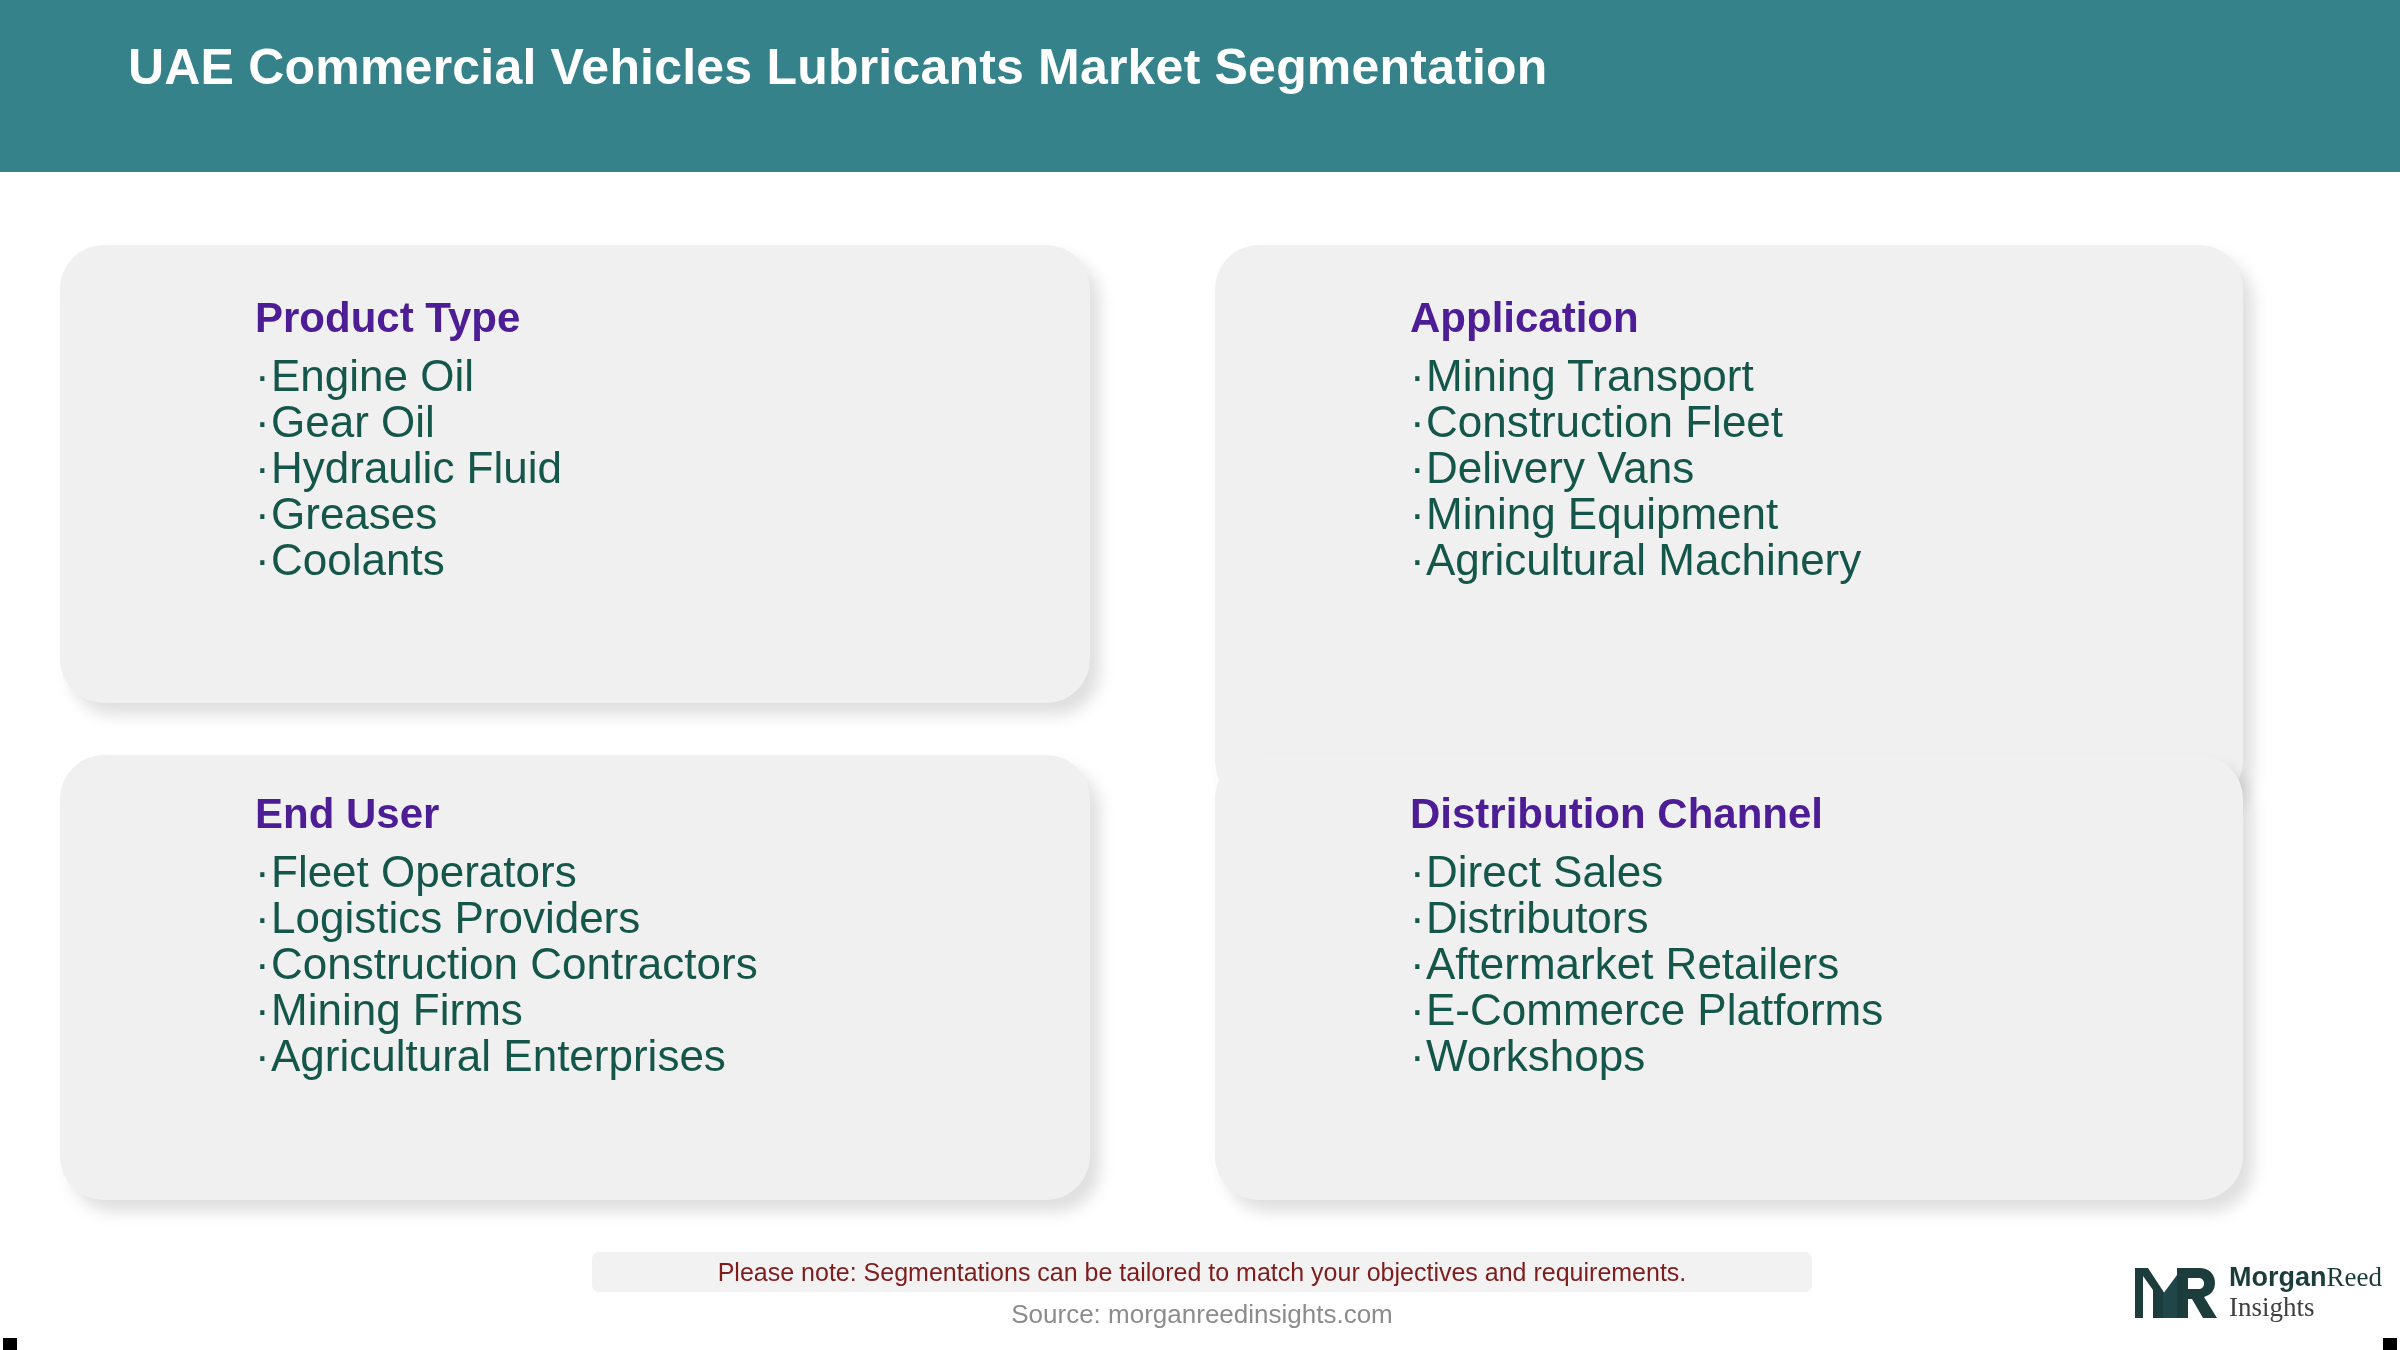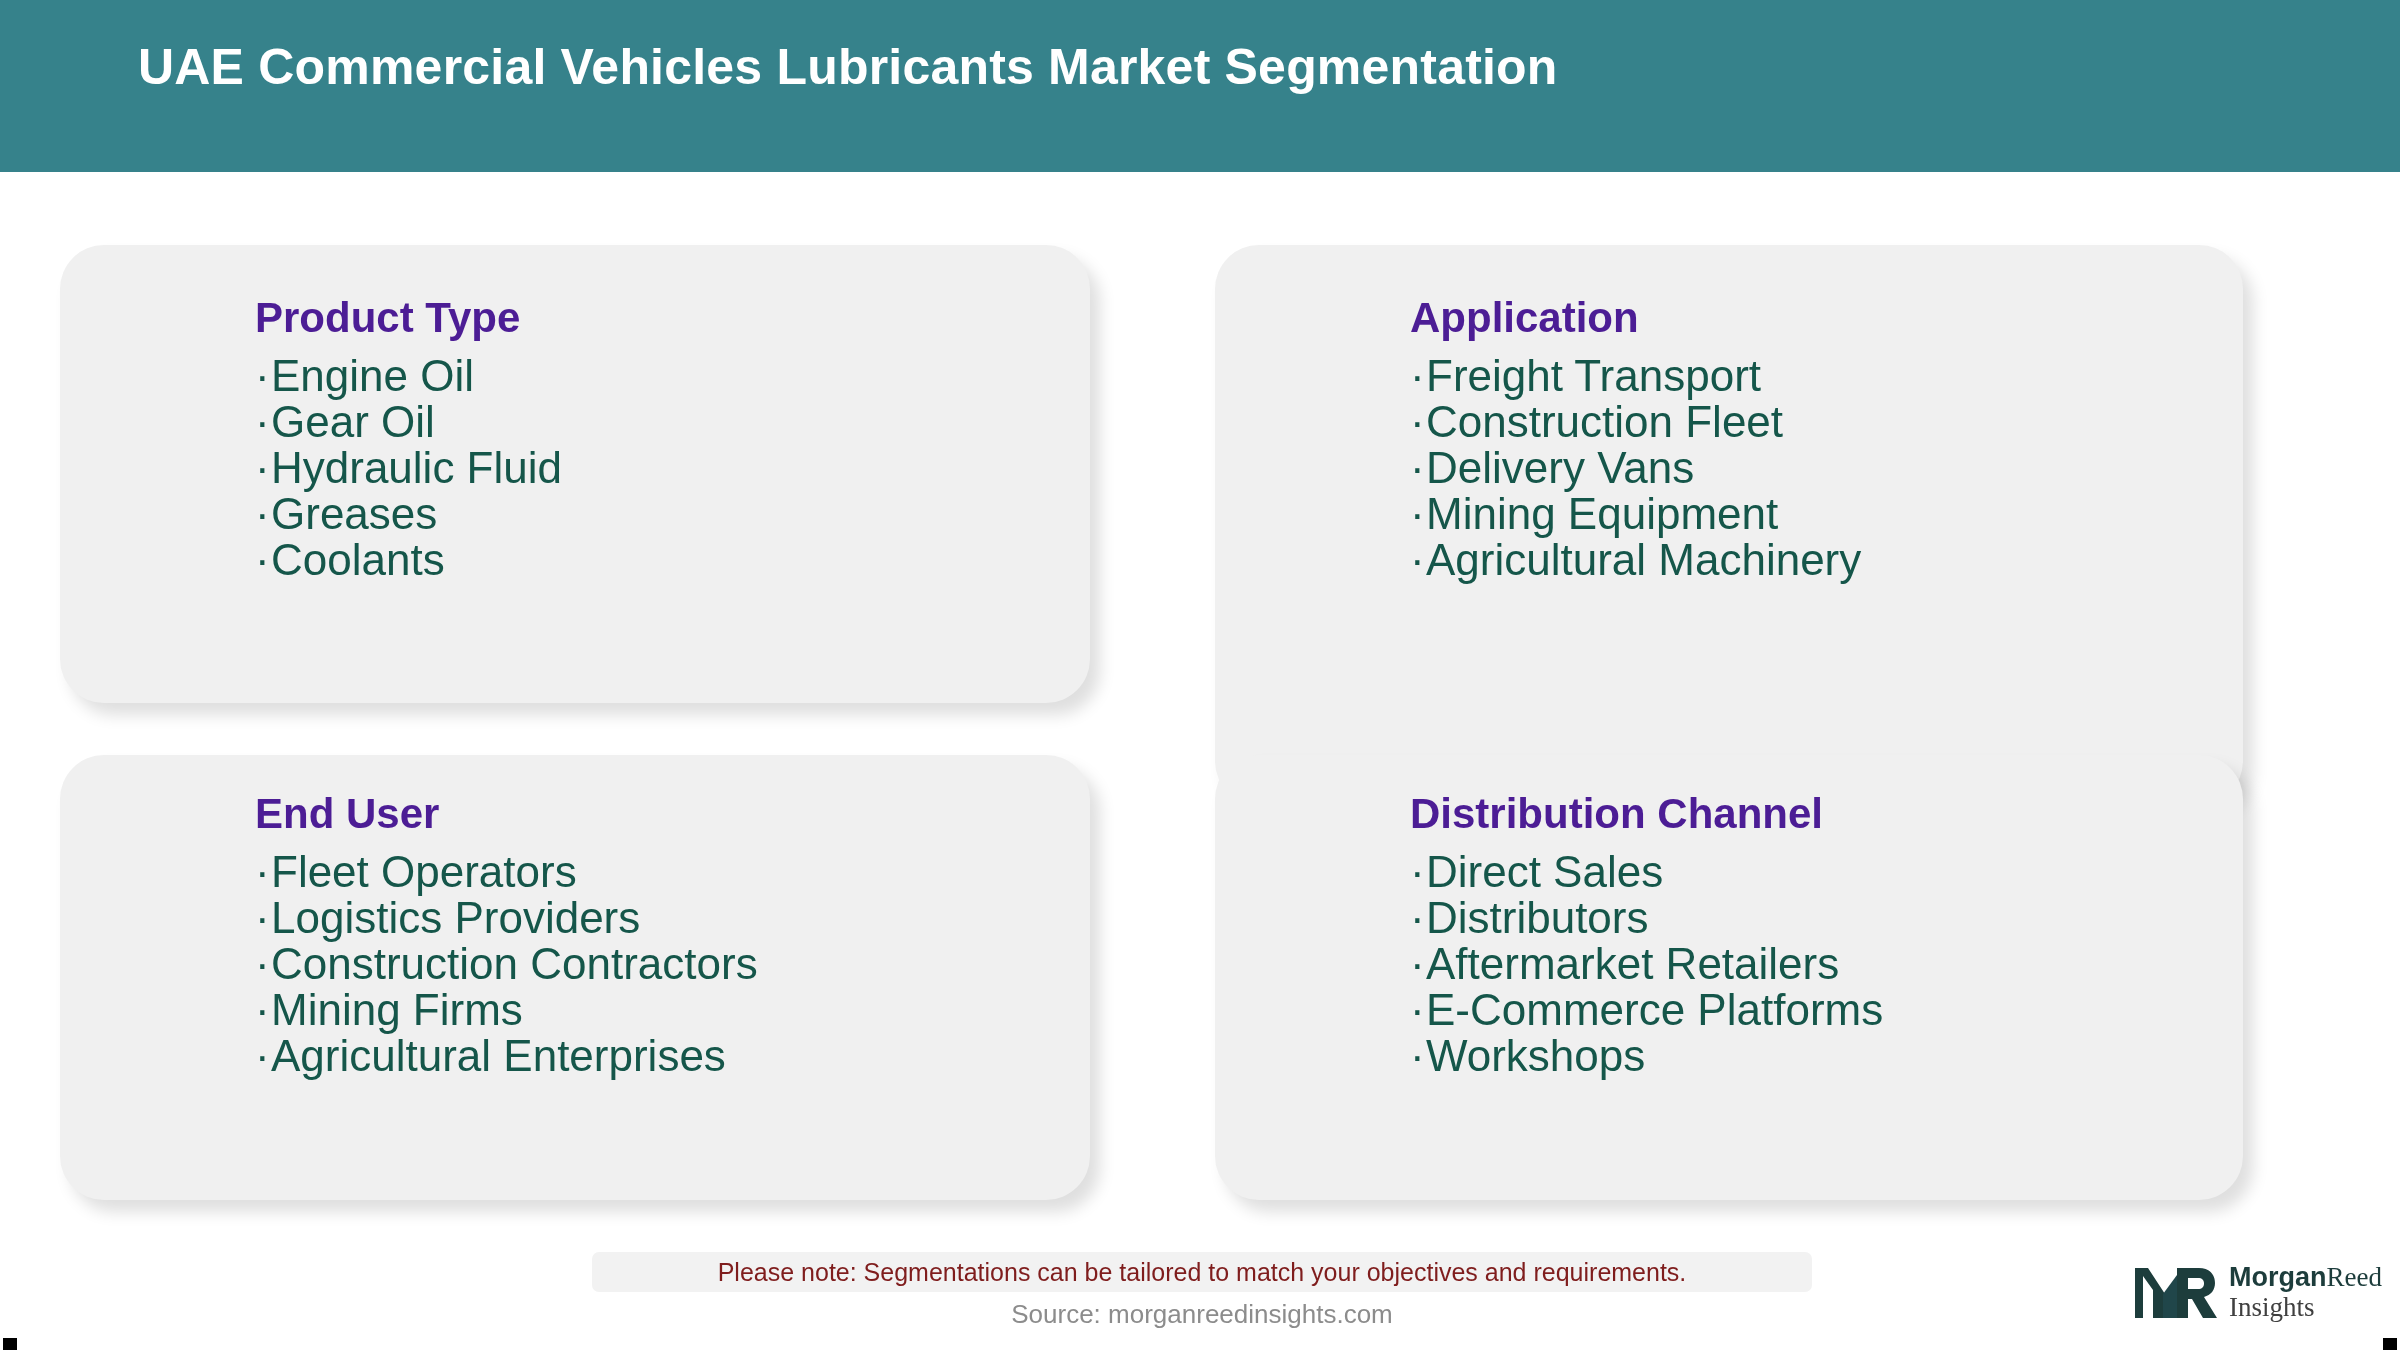--- a/index.html
+++ b/index.html
@@ -20,21 +20,21 @@
   .header-bar {
     position: absolute;
     left: 0;
     top: 0;
     width: 2400px;
     height: 172px;
     background: #36828b;
   }
   .header-title {
     position: absolute;
-    left: 138px;
+    left: 128px;
     top: 38px;
     font-size: 50px;
     font-weight: bold;
     color: #ffffff;
     letter-spacing: 0.2px;
     white-space: nowrap;
   }
 
   
   .card {
@@ -181,21 +181,21 @@
       <li><span class="bullet-dot">·</span><span>Greases</span></li>
       <li><span class="bullet-dot">·</span><span>Coolants</span></li>
     </ul>
   </div>
 </div>
 
 <div class="card card-b">
   <div class="card-inner">
     <div class="card-title">Application</div>
     <ul class="card-list">
-      <li><span class="bullet-dot">·</span><span>Freight Transport</span></li>
+      <li><span class="bullet-dot">·</span><span>Mining Transport</span></li>
       <li><span class="bullet-dot">·</span><span>Construction Fleet</span></li>
       <li><span class="bullet-dot">·</span><span>Delivery Vans</span></li>
       <li><span class="bullet-dot">·</span><span>Mining Equipment</span></li>
       <li><span class="bullet-dot">·</span><span>Agricultural Machinery</span></li>
     </ul>
   </div>
 </div>
 
 <div class="card card-c">
   <div class="card-inner">

